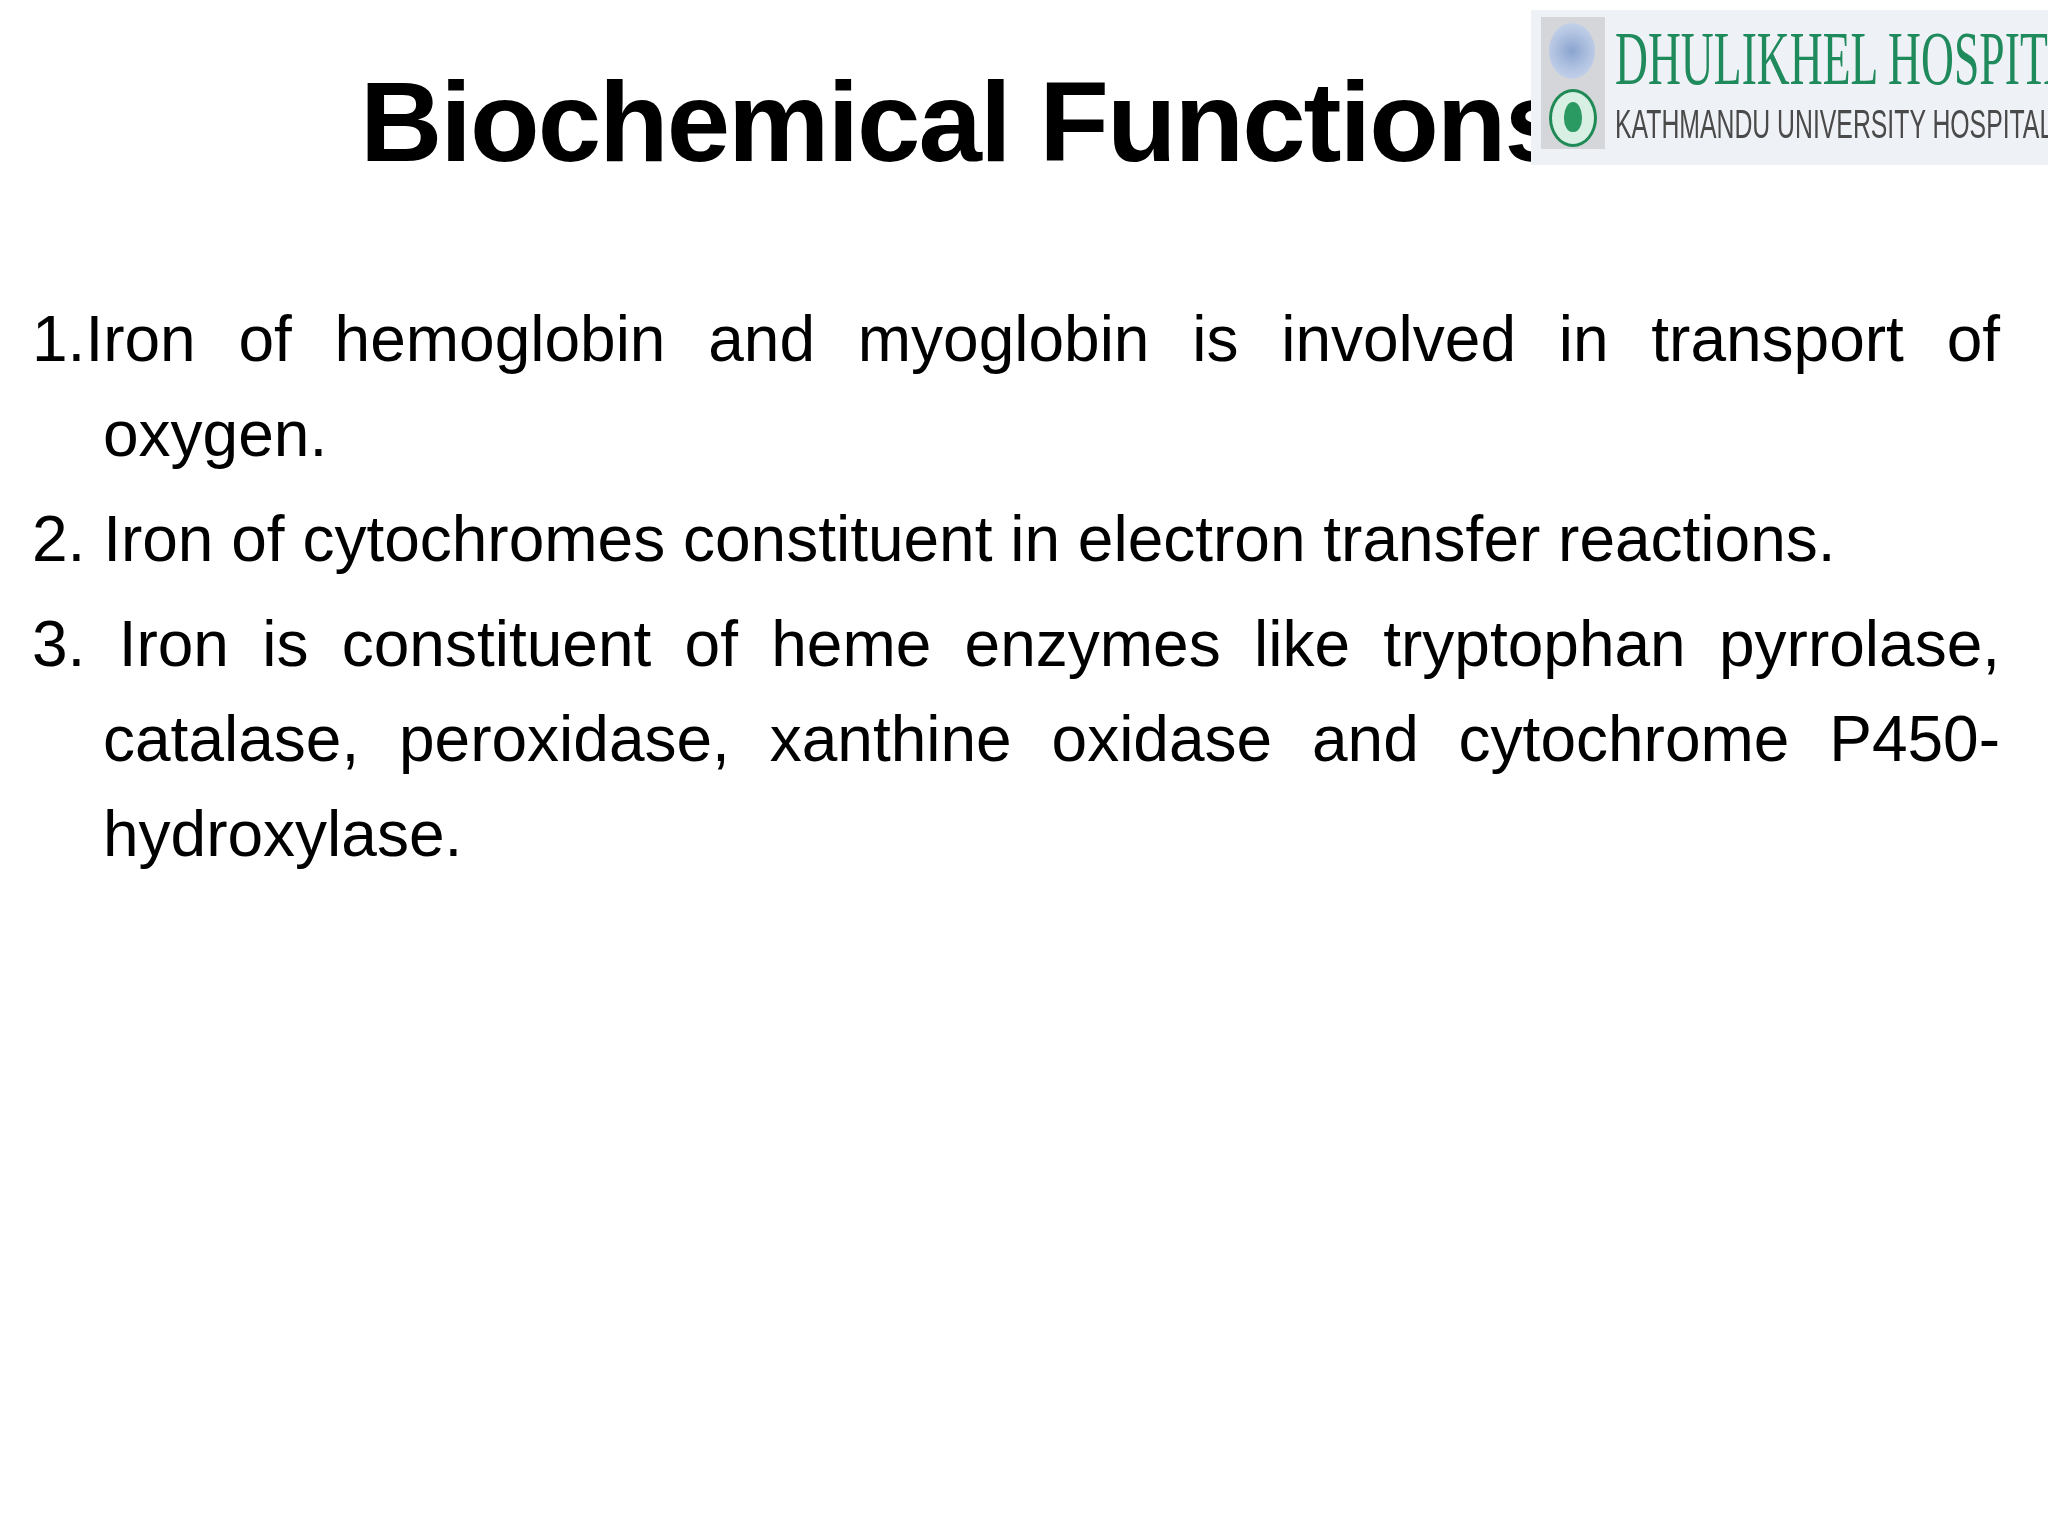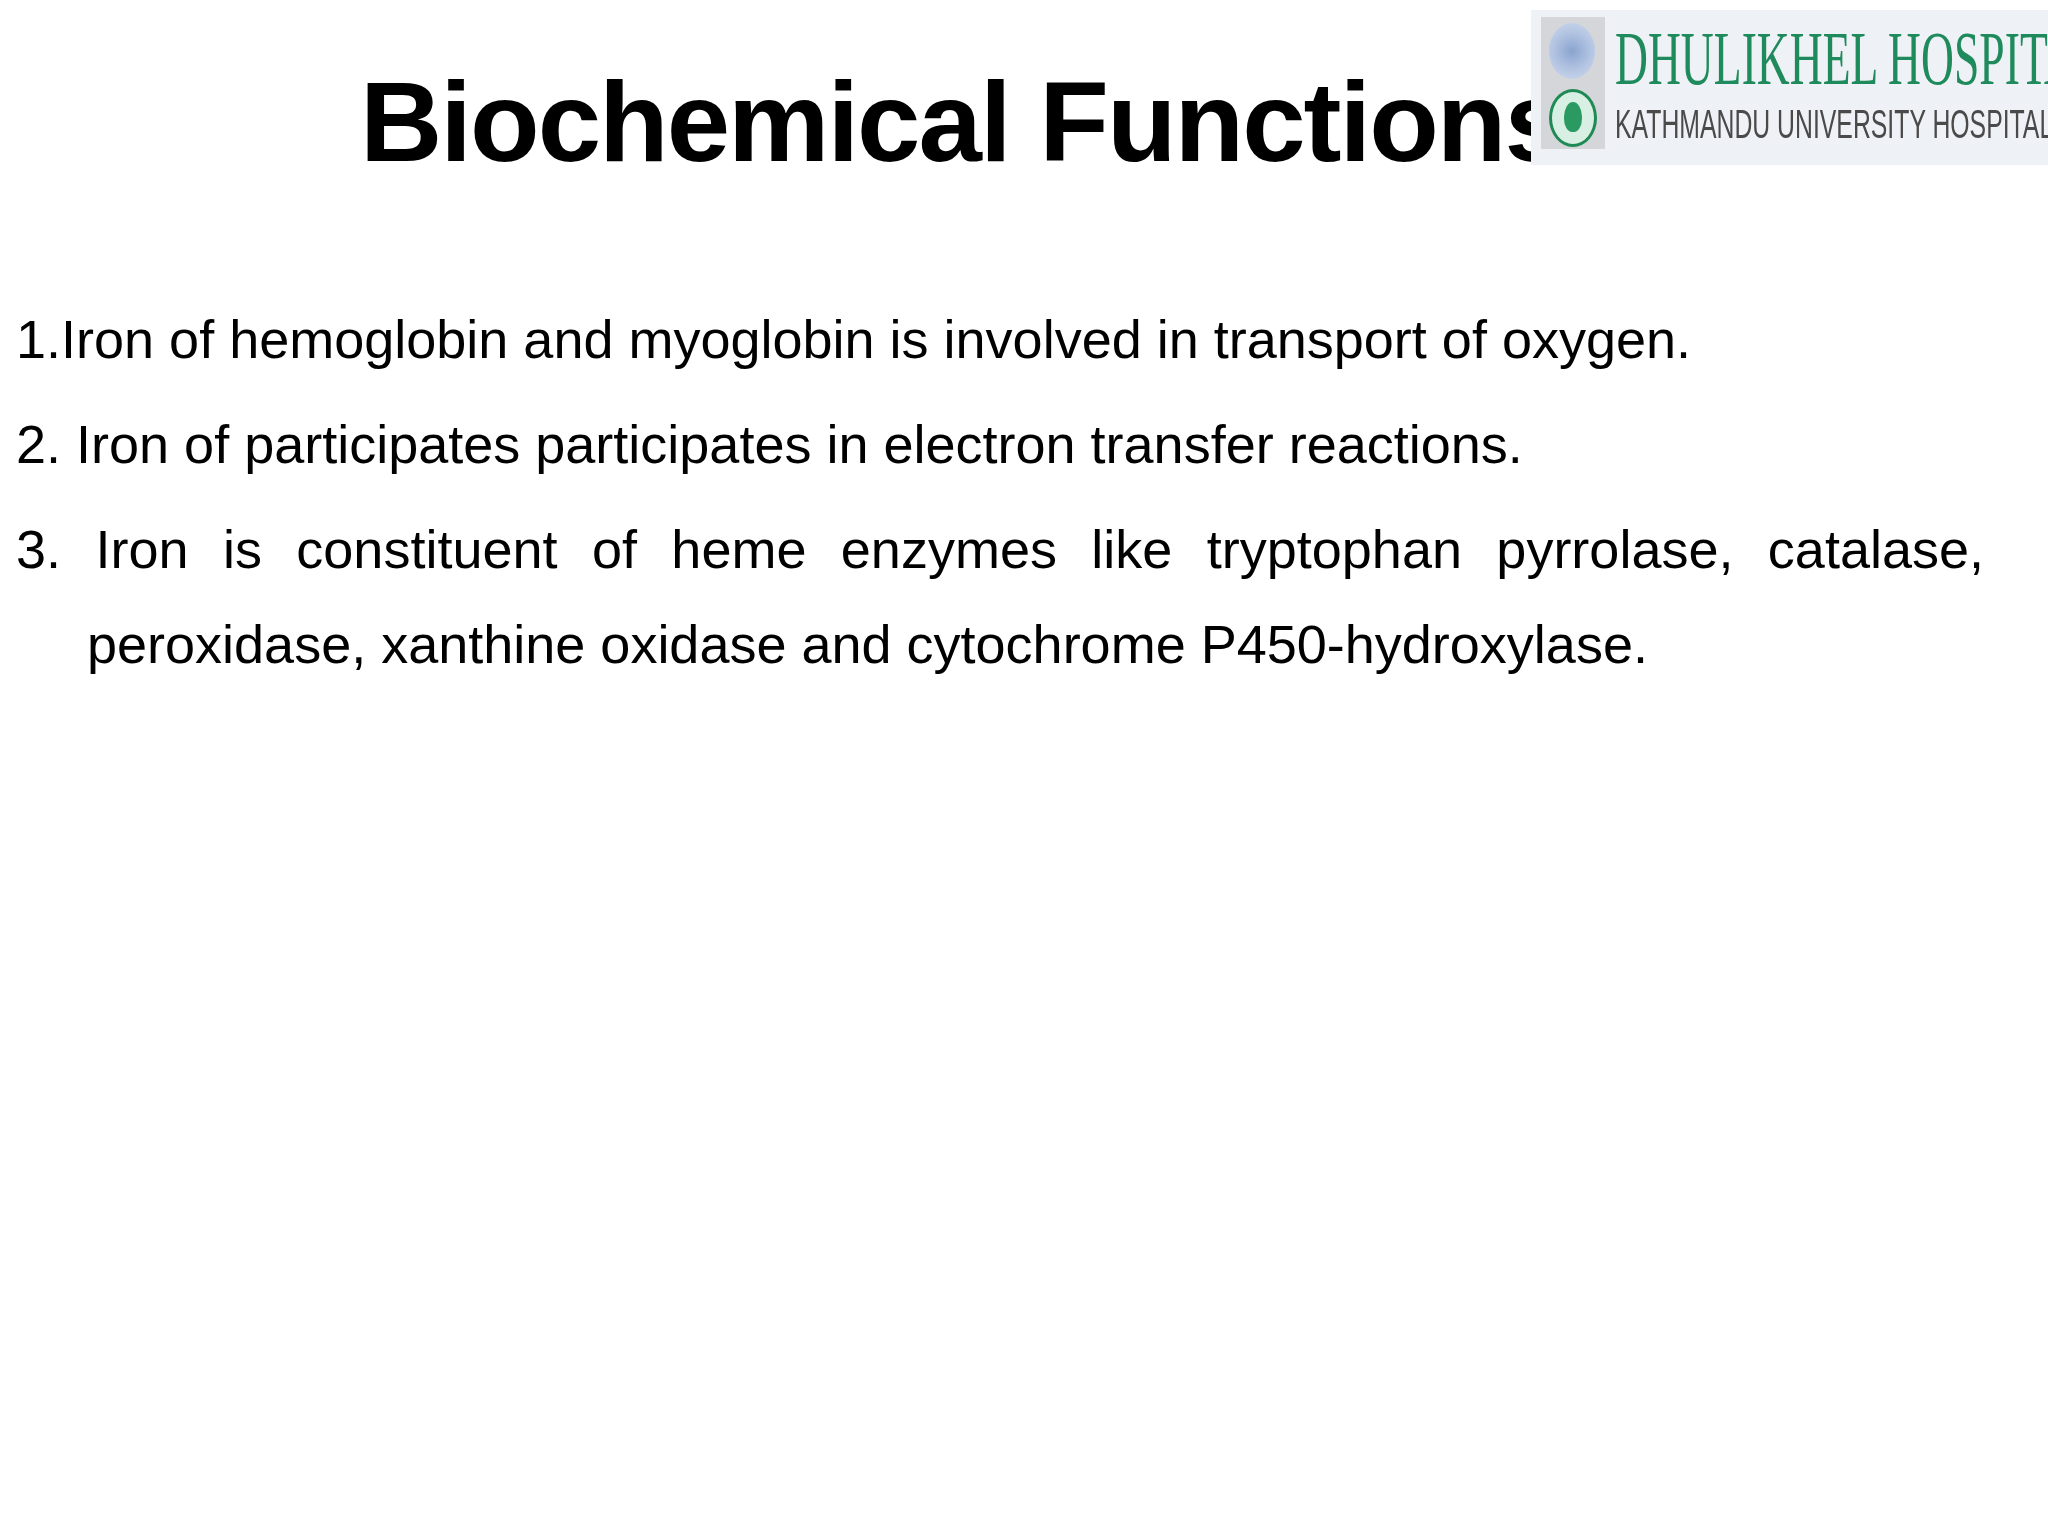--- a/index.html
+++ b/index.html
@@ -33,22 +33,22 @@
   }
   .logo-name {
     position: absolute; left: 84px; top: 8px; font-family: "Liberation Serif", serif;
     font-size: 76px; line-height: 80px; color: #1f8a5c; transform: scaleX(0.6); transform-origin: left top; white-space: nowrap;
   }
   .logo-sub {
     position: absolute; left: 84px; top: 92px; font-family: "Liberation Sans", sans-serif;
     font-size: 40px; line-height: 44px; color: #4a4a4a; transform: scaleX(0.62); transform-origin: left top; white-space: nowrap;
   }
   .content {
-    position: absolute; left: 16px; top: 292px; width: 1968px;
-    font-size: 54px; line-height: 95px;
+    position: absolute; left: 32px; top: 292px; width: 1968px;
+    font-size: 64px; line-height: 95px;
   }
   .item {
     position: relative; padding-left: 71px; text-indent: -71px; text-align: justify;
     margin: 0 0 10px 0;
   }
   .num { }
 </style>
 </head>
 <body>
 
@@ -58,15 +58,15 @@
   <div class="logo-icons">
     <div class="emblem-top"></div>
     <div class="emblem-bottom"></div>
   </div>
   <div class="logo-name">DHULIKHEL HOSPITAL</div>
   <div class="logo-sub">KATHMANDU UNIVERSITY HOSPITAL</div>
 </div>
 
 <div class="content">
   <p class="item"><span class="num">1.</span><span>Iron of hemoglobin and myoglobin is involved in transport of oxygen.</span></p>
-  <p class="item"><span class="num">2.</span><span> Iron of participates participates in electron transfer reactions.</span></p>
+  <p class="item"><span class="num">2.</span><span> Iron of cytochromes constituent in electron transfer reactions.</span></p>
   <p class="item"><span class="num">3.</span><span> Iron is constituent of heme enzymes like tryptophan pyrrolase, catalase, peroxidase, xanthine oxidase and cytochrome P450-hydroxylase.</span></p>
 </div>
 
 </body></html>

